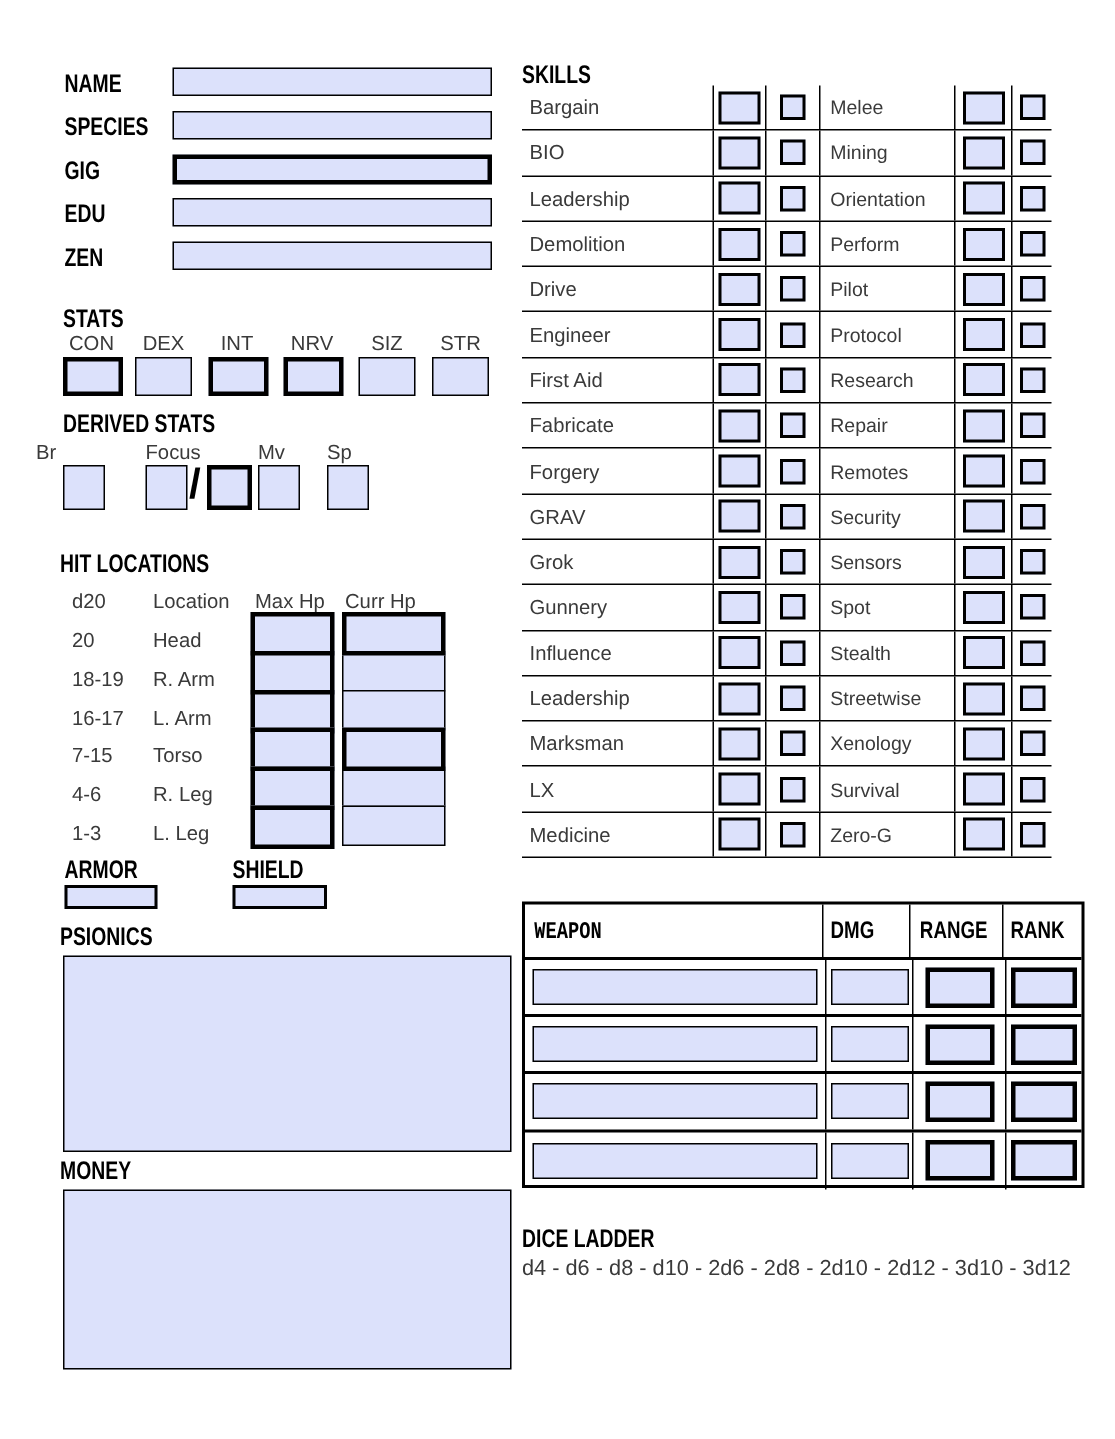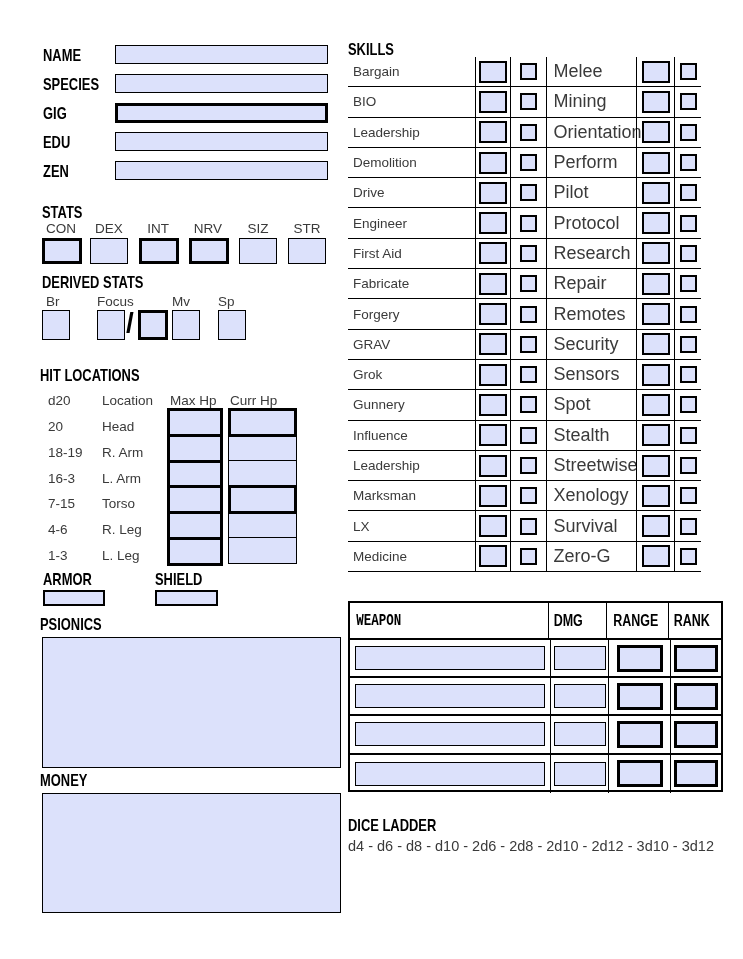--- a/index.html
+++ b/index.html
@@ -21,21 +21,21 @@
   .hp{position:absolute;background:#dce1fb;border:3px solid #000;box-sizing:border-box;}
   .hp.thin{border-width:1.5px;z-index:1;}
   .hp.thk{z-index:2;}
   
   #skills-rows{position:absolute;left:348px;top:57px;width:353px;}
   .sk-row{display:flex;height:30.3px;border-bottom:1.2px solid #000;box-sizing:border-box;}
   .sk-cell{height:100%;display:flex;align-items:center;box-sizing:border-box;}
   .snl{width:127px;padding-left:5px;font-size:13.5px;color:#3a3a3a;}
   .sbc{width:35px;border-left:1.2px solid #000;justify-content:center;}
   .ssc{width:35.5px;border-left:1.2px solid #000;justify-content:center;}
-  .snr{width:90.5px;border-left:1.2px solid #000;padding-left:7px;font-size:18px;color:#3a3a3a;}
+  .snr{width:90.5px;border-left:1.2px solid #000;padding-left:7px;font-size:13px;color:#3a3a3a;}
   .sbcr{width:38px;border-left:1.2px solid #000;justify-content:center;}
   .sscr{width:27px;border-left:1.2px solid #000;justify-content:center;}
   .bx-big{width:28px;height:22px;background:#dce1fb;border:2.5px solid #000;box-sizing:border-box;}
   .bx-sm{width:17px;height:17px;background:#dce1fb;border:2.5px solid #000;box-sizing:border-box;}
   
   #wtable{position:absolute;left:348px;top:601px;width:375px;height:191px;
           border:2px solid #000;box-sizing:border-box;}
   .w-hrow{display:flex;height:37px;border-bottom:2px solid #000;box-sizing:border-box;align-items:center;}
   .w-row{display:flex;height:38.2px;border-bottom:2px solid #000;box-sizing:border-box;align-items:center;}
   .w-row.last{border-bottom:none;}
@@ -75,40 +75,40 @@
   <div class="lbl ctr" style="left:239px;top:221px;width:38px">SIZ</div>
   <div class="lbl ctr" style="left:288px;top:221px;width:38px">STR</div>
   <div class="fld bthick" style="left:42px;top:238px;width:40px;height:26px"></div>
   <div class="fld" style="left:90px;top:238px;width:38px;height:26px"></div>
   <div class="fld bthick" style="left:139px;top:238px;width:40px;height:26px"></div>
   <div class="fld bthick" style="left:189px;top:238px;width:40px;height:26px"></div>
   <div class="fld" style="left:239px;top:238px;width:38px;height:26px"></div>
   <div class="fld" style="left:288px;top:238px;width:38px;height:26px"></div>
 
   <div class="hdr" style="left:42px;top:274px">DERIVED STATS</div>
-  <div class="lbl" style="left:46px;top:294px">Br</div>
+  <div class="lbl" style="left:24px;top:294px">Br</div>
   <div class="lbl" style="left:97px;top:294px">Focus</div>
   <div class="lbl" style="left:172px;top:294px">Mv</div>
   <div class="lbl" style="left:218px;top:294px">Sp</div>
   <div class="fld" style="left:42px;top:310px;width:28px;height:30px"></div>
   <div class="fld" style="left:97px;top:310px;width:28px;height:30px"></div>
   <div class="slash" style="left:126px;top:309px">/</div>
   <div class="fld bthick" style="left:138px;top:310px;width:30px;height:30px"></div>
   <div class="fld" style="left:172px;top:310px;width:28px;height:30px"></div>
   <div class="fld" style="left:218px;top:310px;width:28px;height:30px"></div>
 
   <div class="hdr" style="left:40px;top:367px">HIT LOCATIONS</div>
   <div class="lbl" style="left:48px;top:393px">d20</div>
   <div class="lbl" style="left:102px;top:393px">Location</div>
   <div class="lbl" style="left:170px;top:393px">Max Hp</div>
   <div class="lbl" style="left:230px;top:393px">Curr Hp</div>
 
   <div class="lbl" style="left:48px;top:419px">20</div>
   <div class="lbl" style="left:48px;top:445px">18-19</div>
-  <div class="lbl" style="left:48px;top:471px">16-3</div>
+  <div class="lbl" style="left:48px;top:471px">16-17</div>
   <div class="lbl" style="left:48px;top:496px">7-15</div>
   <div class="lbl" style="left:48px;top:522px">4-6</div>
   <div class="lbl" style="left:48px;top:548px">1-3</div>
   <div class="lbl" style="left:102px;top:419px">Head</div>
   <div class="lbl" style="left:102px;top:445px">R. Arm</div>
   <div class="lbl" style="left:102px;top:471px">L. Arm</div>
   <div class="lbl" style="left:102px;top:496px">Torso</div>
   <div class="lbl" style="left:102px;top:522px">R. Leg</div>
   <div class="lbl" style="left:102px;top:548px">L. Leg</div>
 

